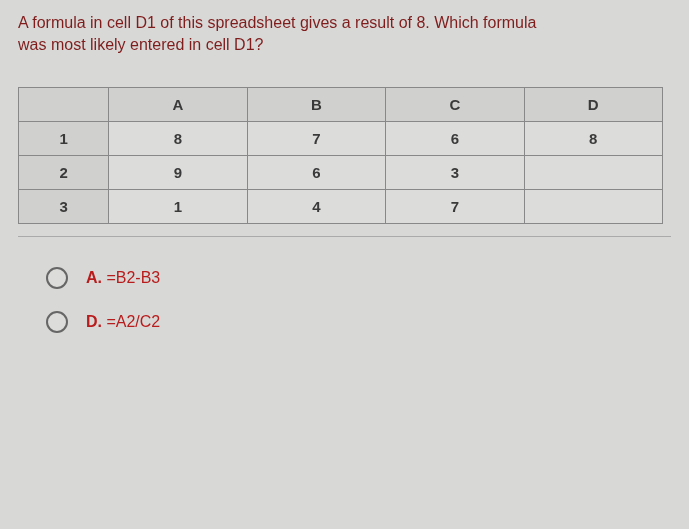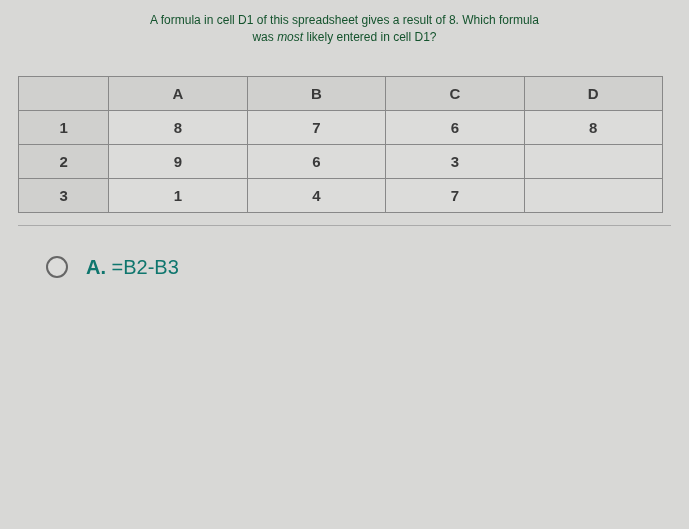--- a/index.html
+++ b/index.html
@@ -9,28 +9,26 @@
     }
     body {
       font-family: Arial, Helvetica, sans-serif;
       background: #d8d8d6;
       width: 689px;
       height: 529px;
       padding: 12px 18px;
       color: #3a3a3a;
     }
     .question-text {
-      font-size: 12px;
+      font-size: 16px;
       line-height: 1.4;
       margin-bottom: 30px;
-      color: #14532d;
-      text-align: center;
+      color: #7f1d1d;
     }
     .question-text .italic {
-      font-style: italic;
     }
     table.spreadsheet {
       border-collapse: collapse;
       width: 645px;
       margin-bottom: 8px;
     }
     table.spreadsheet th,
     table.spreadsheet td {
       border: 1px solid #888;
       text-align: center;
@@ -66,22 +64,22 @@
     .radio {
       width: 22px;
       height: 22px;
       border: 2px solid #666;
       border-radius: 50%;
       margin-right: 18px;
       flex-shrink: 0;
       background: #dcdcda;
     }
     .option-label {
-      font-size: 20px;
-      color: #0f766e;
+      font-size: 16px;
+      color: #b91c1c;
     }
     .option-letter {
       font-weight: bold;
     }
   </style>
 </head>
 <body>
 
 <div class="question-text">
   <span>A formula in cell D1 of this spreadsheet gives a result of 8. Which formula</span><br>
@@ -124,13 +122,20 @@
 <hr class="divider">
 
 <div class="options">
   <div class="option">
     <div class="radio"></div>
     <div class="option-label">
       <span class="option-letter">A.</span>
       <span>=B2-B3</span>
     </div>
   </div>
+  <div class="option">
+    <div class="radio"></div>
+    <div class="option-label">
+      <span class="option-letter">D.</span>
+      <span>=A2/C2</span>
+    </div>
+  </div>
 </div>
 
 </body></html>

